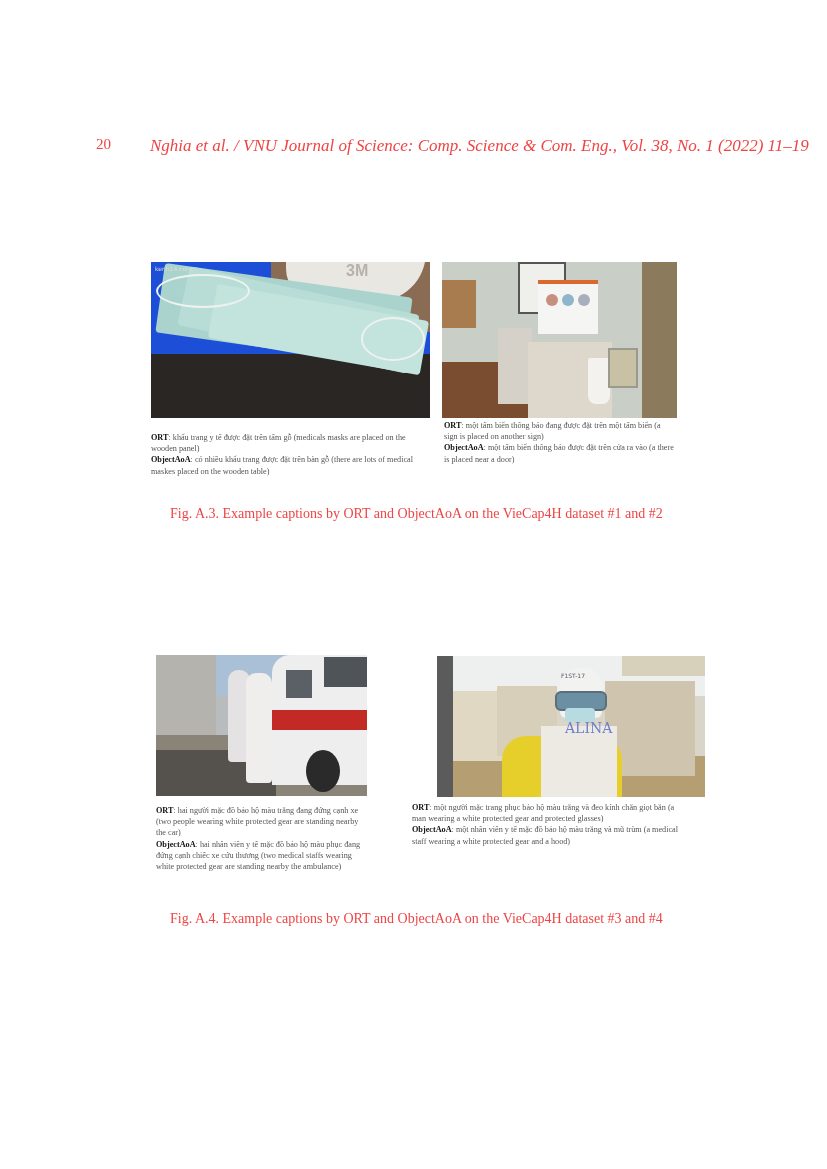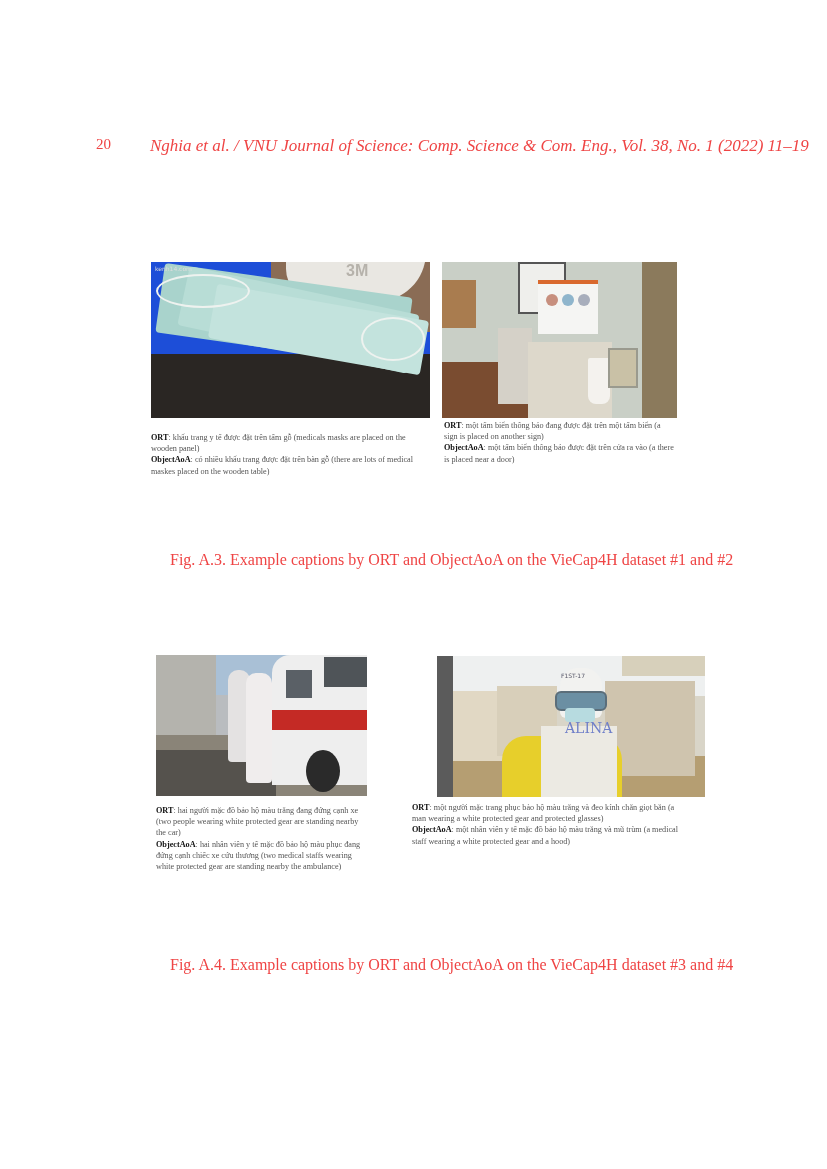--- a/index.html
+++ b/index.html
@@ -6,21 +6,21 @@
   body { width: 827px; height: 1169px; position: relative; overflow: hidden; }
   .serif { font-family: "Liberation Serif", "DejaVu Serif", serif; color: #ef4444; }
   .sans { font-family: Liberation Serif, serif; color: #3a3a3a; }
 
   .page-number { position: absolute; left: 96px; top: 136px; font-size: 15px; }
   .running-head { position: absolute; left: 150px; top: 136px; font-size: 17px; font-style: italic; white-space: nowrap; }
 
   .photo { position: absolute; overflow: hidden; }
   .caption-block { position: absolute; font-size: 8.2px; line-height: 11.2px; color: #555; }
   .caption-block b { color: #111; font-weight: bold; }
-  .fig-caption { position: absolute; font-size: 16px; white-space: nowrap; margin-top: 45px; }
+  .fig-caption { position: absolute; font-size: 14px; white-space: nowrap; }
 
   .shape { position: absolute; }
 
   
   #p1 { left: 151px; top: 262px; width: 279px; height: 156px; background: #1d4ed8; }
   
   #p2 { left: 442px; top: 262px; width: 235px; height: 156px; background: #c9cfc6; }
   
   #p3 { left: 156px; top: 655px; width: 211px; height: 141px; background: #b9bcbf; }
   

